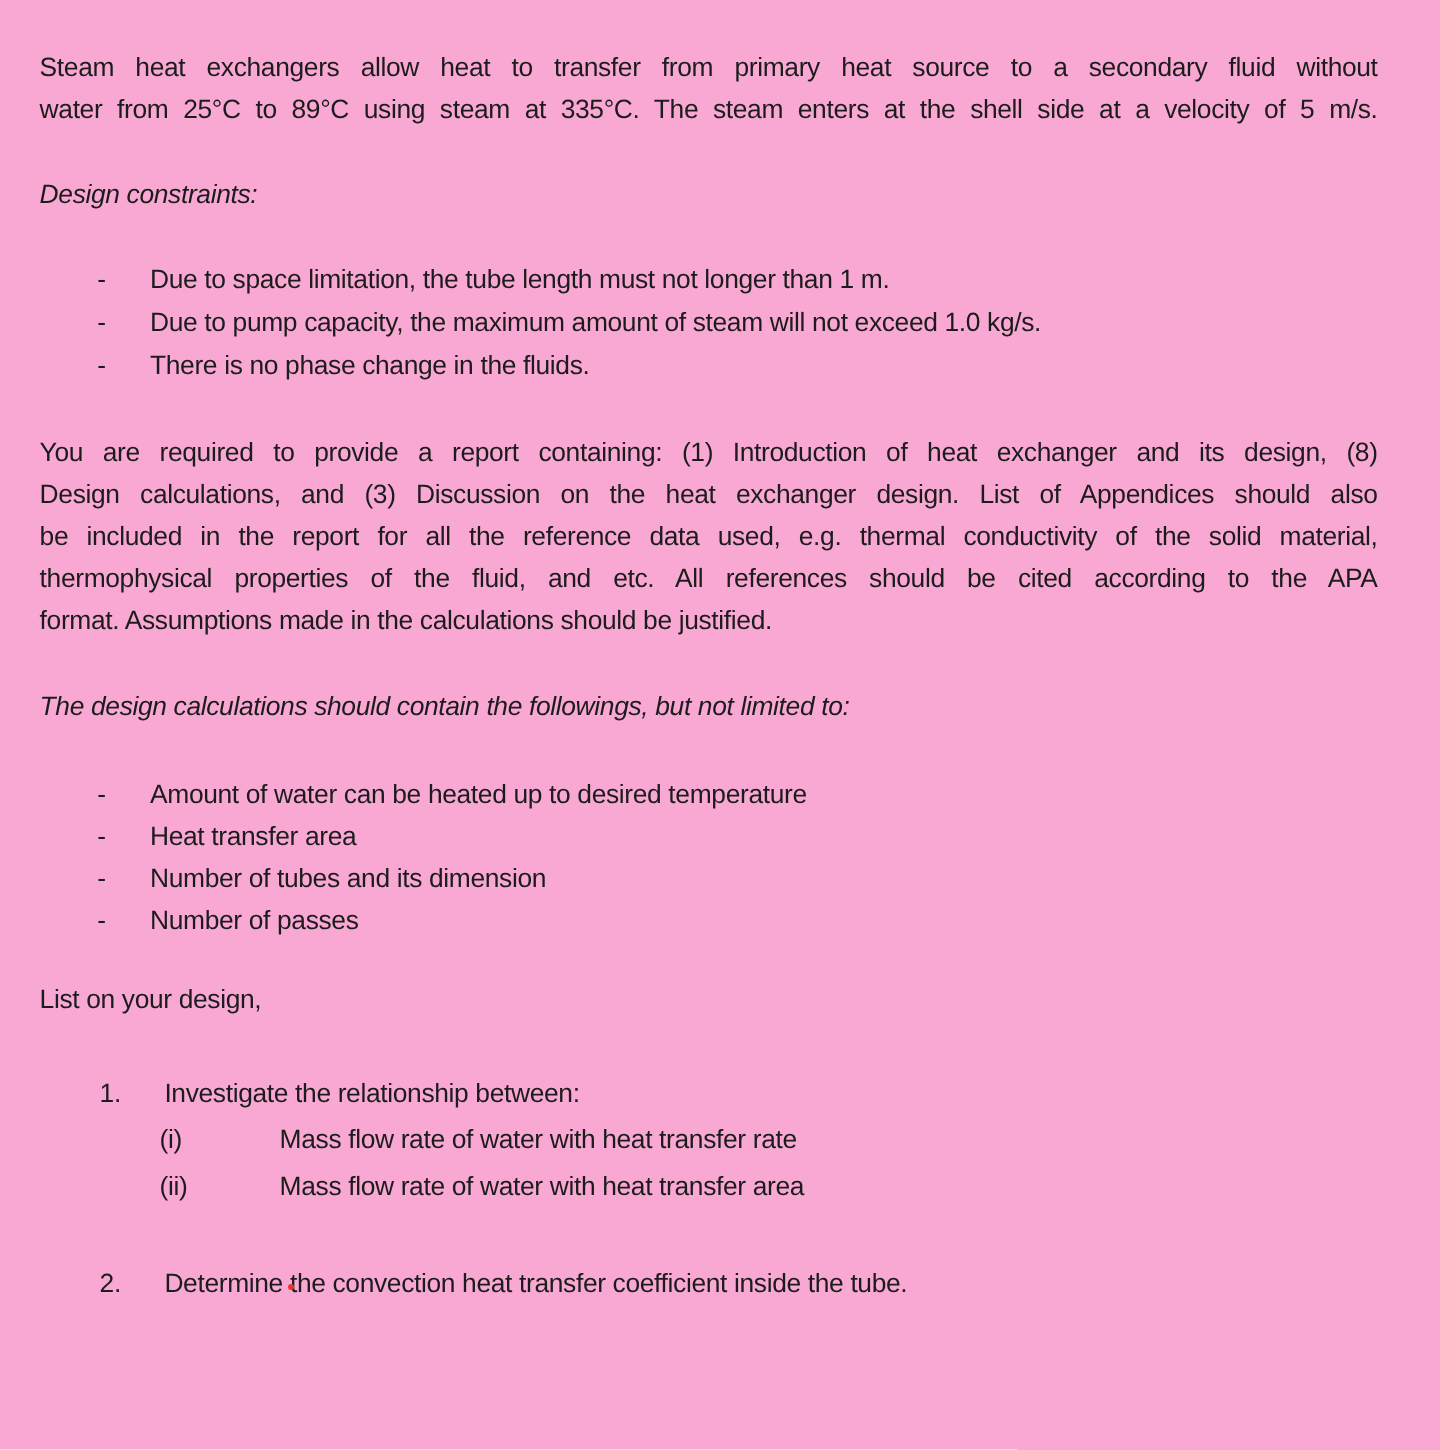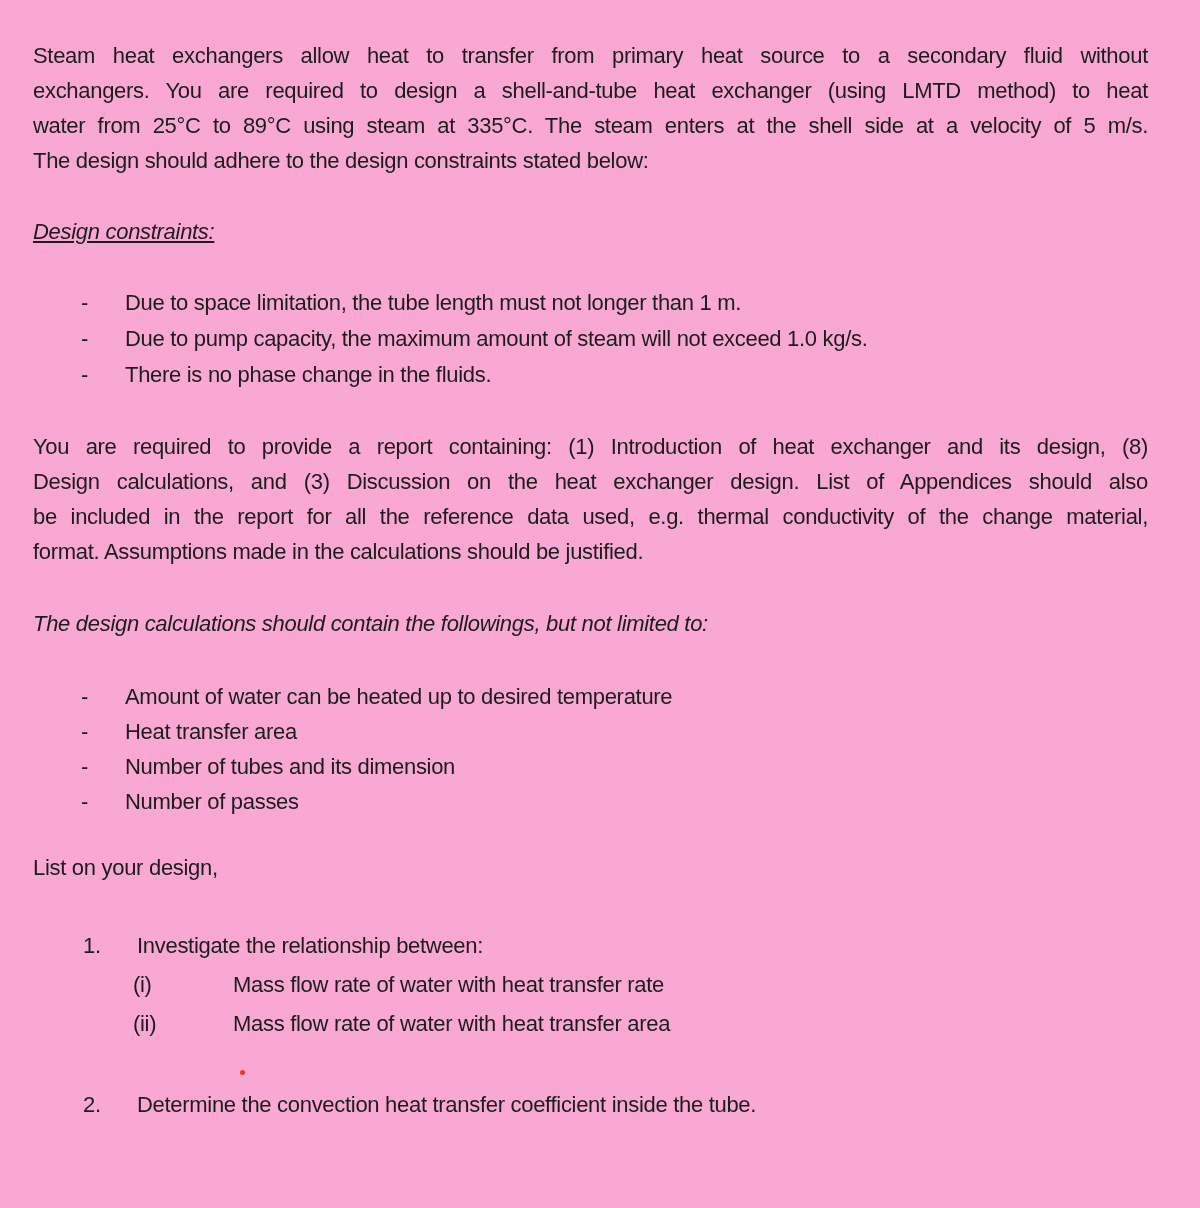--- a/index.html
+++ b/index.html
@@ -27,21 +27,20 @@
   }
   .pline.jl {
     white-space: normal;
     text-align: justify;
     text-align-last: justify;
   }
   .heading-italic {
     margin-top: 36px;
     line-height: 35px;
     font-style: italic;
-    text-decoration: underline;
   }
   .blist { margin-top: 36px; }
   .blist.second { margin-top: 38px; }
   .bitem {
     display: flex;
     line-height: 36px;
     padding-left: 48px;
   }
   .blist.second .bitem { line-height: 35px; }
   .bmarker {
@@ -88,23 +87,21 @@
     background: #e03a2f;
   }
 </style>
 </head>
 <body>
 
 <div class="page">
 
   <div class="para">
     <div class="pline jl">Steam heat exchangers allow heat to transfer from primary heat source to a secondary fluid without</div>
-    <div class="pline jl">exchangers. You are required to design a shell-and-tube heat exchanger (using LMTD method) to heat</div>
     <div class="pline jl">water from 25°C to 89°C using steam at 335°C. The steam enters at the shell side at a velocity of 5 m/s.</div>
-    <div class="pline">The design should adhere to the design constraints stated below:</div>
   </div>
 
   <div class="heading-italic">Design constraints:</div>
 
   <div class="blist">
     <div class="bitem">
       <span class="bmarker">-</span>
       <span>Due to space limitation, the tube length must not longer than 1 m.</span>
     </div>
     <div class="bitem">
@@ -113,21 +110,22 @@
     </div>
     <div class="bitem">
       <span class="bmarker">-</span>
       <span>There is no phase change in the fluids.</span>
     </div>
   </div>
 
   <div class="para report-para">
     <div class="pline jl">You are required to provide a report containing: (1) Introduction of heat exchanger and its design, (8)</div>
     <div class="pline jl">Design calculations, and (3) Discussion on the heat exchanger design. List of Appendices should also</div>
-    <div class="pline jl">be included in the report for all the reference data used, e.g. thermal conductivity of the change material,</div>
+    <div class="pline jl">be included in the report for all the reference data used, e.g. thermal conductivity of the solid material,</div>
+    <div class="pline jl">thermophysical properties of the fluid, and etc. All references should be cited according to the APA</div>
     <div class="pline">format. Assumptions made in the calculations should be justified.</div>
   </div>
 
   <div class="calc-heading">The design calculations should contain the followings, but not limited to:</div>
 
   <div class="blist second">
     <div class="bitem">
       <span class="bmarker">-</span>
       <span>Amount of water can be heated up to desired temperature</span>
     </div>

